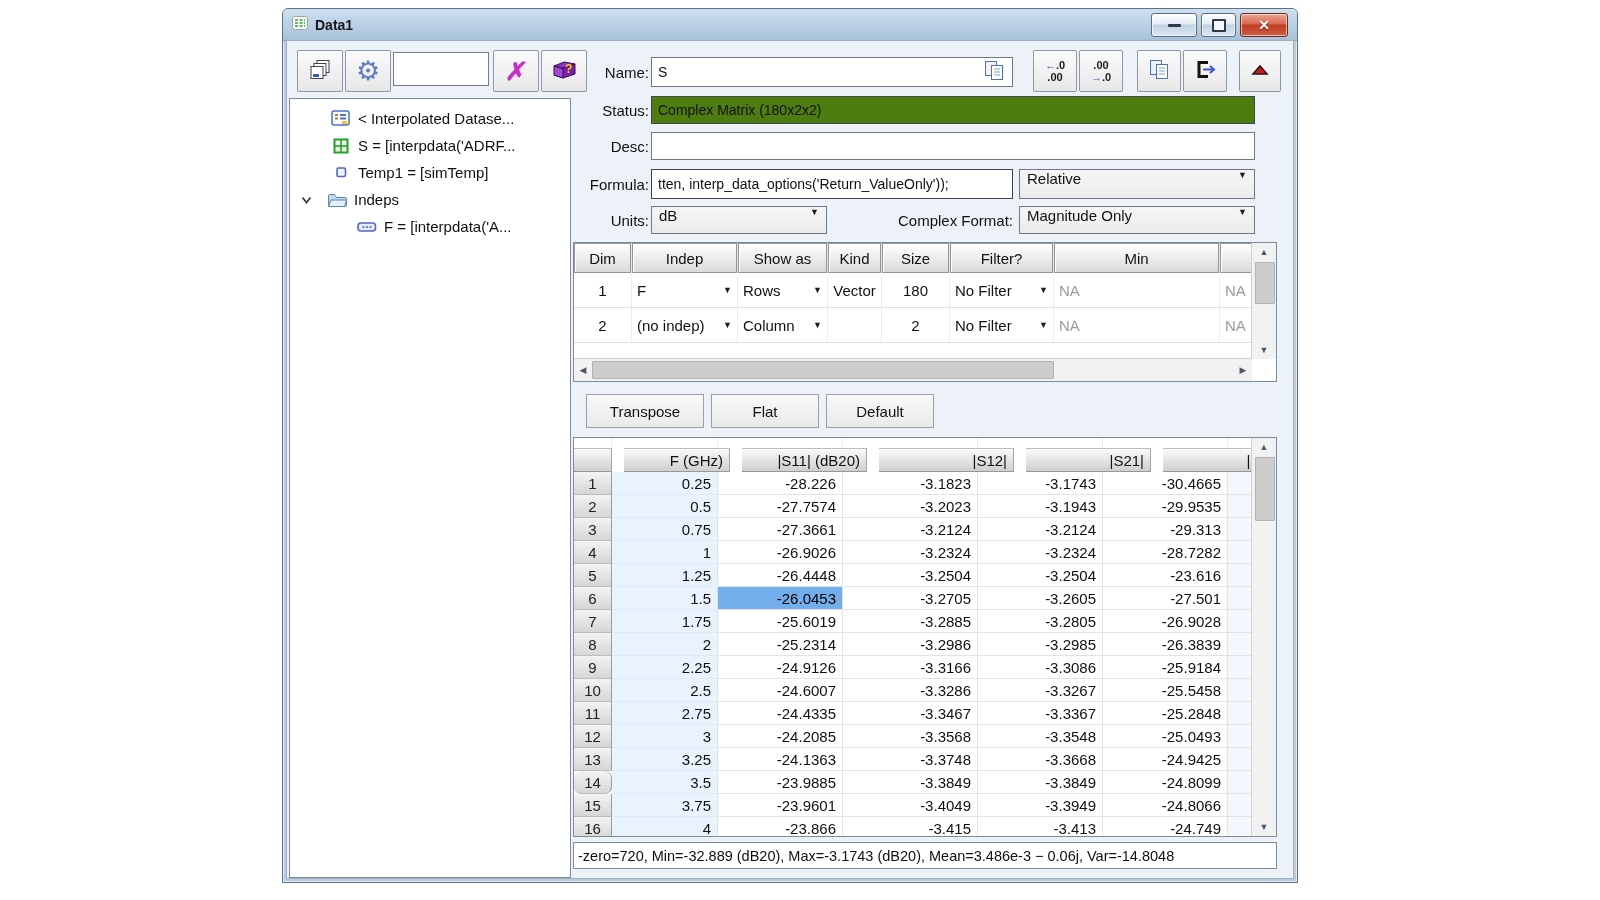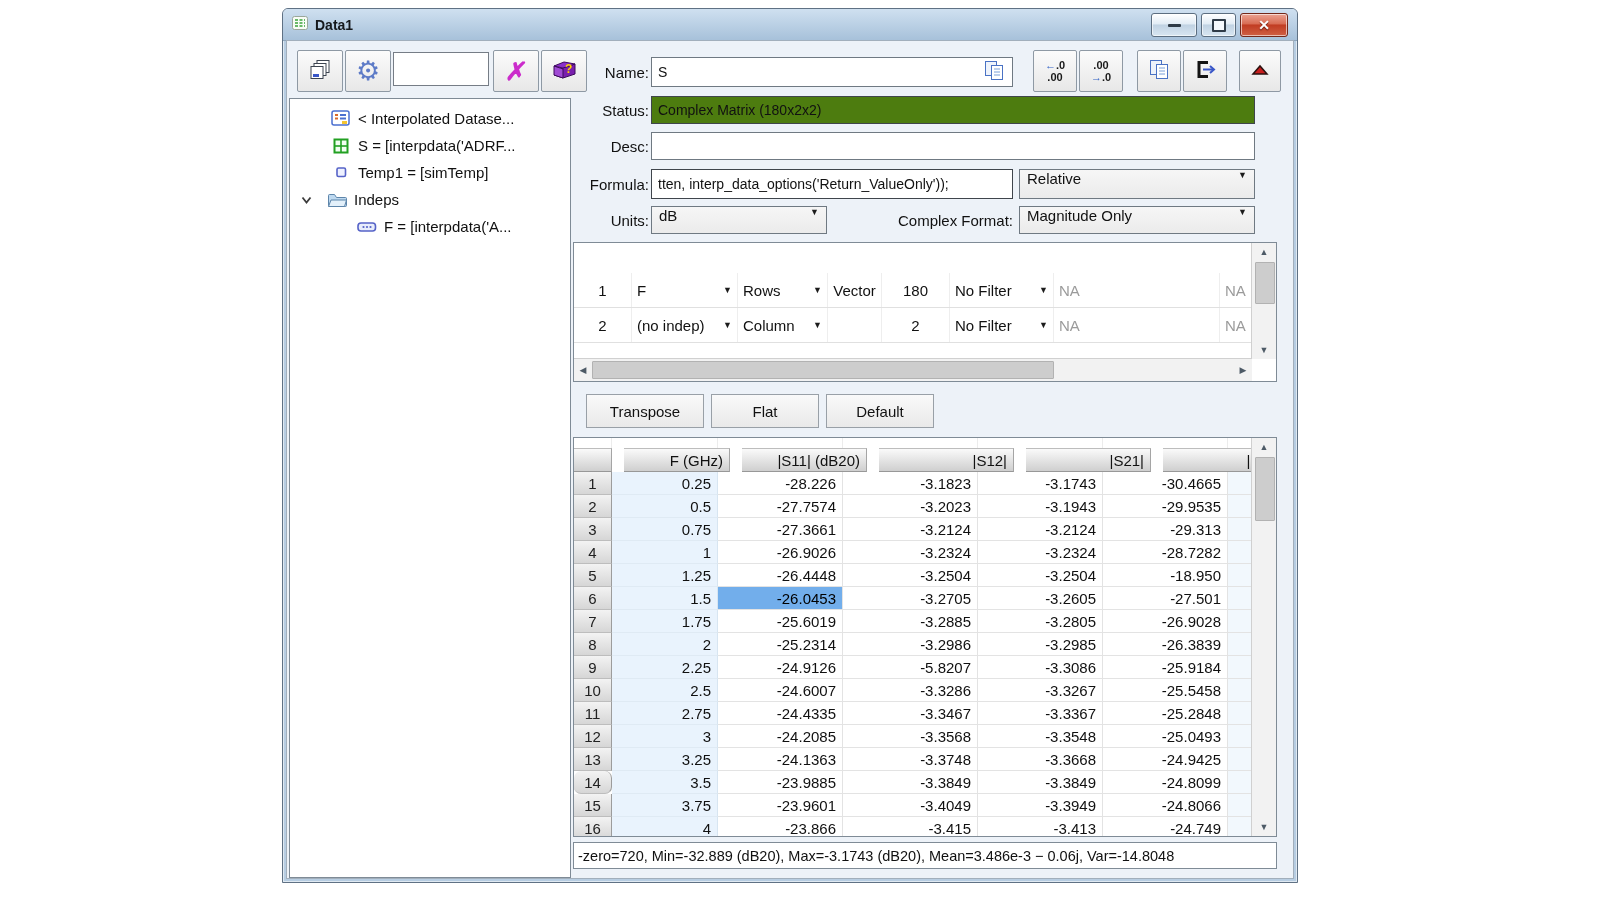--- a/index.html
+++ b/index.html
@@ -287,20 +287,30 @@
       <span>dB</span>
       <span class="dd-arrow">▼</span>
     </div>
     <span class="flabel" style="left:560px;width:166px;top:171px">Complex Format:</span>
     <div class="dropdown" style="left:732px;top:165px;width:236px;height:28px">
       <span>Magnitude Only</span>
       <span class="dd-arrow">▼</span>
     </div>
 
     <div class="dimgrid">
+      <div class="dim-head" id="dimhead">
+          <div class="dimh" style="width: 57px;">Dim</div>
+          <div class="dimh" style="width: 105px;">Indep</div>
+          <div class="dimh" style="width: 89px;">Show as</div>
+          <div class="dimh" style="width: 53px;">Kind</div>
+          <div class="dimh" style="width: 67px;">Size</div>
+          <div class="dimh" style="width: 103px;">Filter?</div>
+          <div class="dimh" style="width: 165px;">Min</div>
+          <div class="dimh" style="width: 33px;"></div>
+        </div>
       <div class="dim-body" id="dimbody">
           <div class="dim-row">
             <div class="dimc center" style="width: 58px;">
               <span>1</span>
             </div>
             <div class="dimc" style="width: 106px;">
               <span>F</span>
               <span class="dd-arrow" style="margin-left: auto;">▼</span>
             </div>
             <div class="dimc" style="width: 90px;">
@@ -425,21 +435,21 @@
             <div class="dgc" style="width: 125px;">-3.2324</div>
             <div class="dgc" style="width: 125px;">-28.7282</div>
             <div class="dgc partial" style="width: 26px;"></div>
           </div>
           <div class="dg-row">
             <div class="dgc rownum" style="width: 38px;">5</div>
             <div class="dgc fcol" style="width: 106px;">1.25</div>
             <div class="dgc" style="width: 125px;">-26.4448</div>
             <div class="dgc" style="width: 135px;">-3.2504</div>
             <div class="dgc" style="width: 125px;">-3.2504</div>
-            <div class="dgc" style="width: 125px;">-18.950</div>
+            <div class="dgc" style="width: 125px;">-23.616</div>
             <div class="dgc partial" style="width: 26px;"></div>
           </div>
           <div class="dg-row">
             <div class="dgc rownum" style="width: 38px;">6</div>
             <div class="dgc fcol" style="width: 106px;">1.5</div>
             <div class="dgc sel" style="width: 125px;">-26.0453</div>
             <div class="dgc" style="width: 135px;">-3.2705</div>
             <div class="dgc" style="width: 125px;">-3.2605</div>
             <div class="dgc" style="width: 125px;">-27.501</div>
             <div class="dgc partial" style="width: 26px;"></div>
@@ -459,21 +469,21 @@
             <div class="dgc" style="width: 125px;">-25.2314</div>
             <div class="dgc" style="width: 135px;">-3.2986</div>
             <div class="dgc" style="width: 125px;">-3.2985</div>
             <div class="dgc" style="width: 125px;">-26.3839</div>
             <div class="dgc partial" style="width: 26px;"></div>
           </div>
           <div class="dg-row">
             <div class="dgc rownum" style="width: 38px;">9</div>
             <div class="dgc fcol" style="width: 106px;">2.25</div>
             <div class="dgc" style="width: 125px;">-24.9126</div>
-            <div class="dgc" style="width: 135px;">-5.8207</div>
+            <div class="dgc" style="width: 135px;">-3.3166</div>
             <div class="dgc" style="width: 125px;">-3.3086</div>
             <div class="dgc" style="width: 125px;">-25.9184</div>
             <div class="dgc partial" style="width: 26px;"></div>
           </div>
           <div class="dg-row">
             <div class="dgc rownum" style="width: 38px;">10</div>
             <div class="dgc fcol" style="width: 106px;">2.5</div>
             <div class="dgc" style="width: 125px;">-24.6007</div>
             <div class="dgc" style="width: 135px;">-3.3286</div>
             <div class="dgc" style="width: 125px;">-3.3267</div>

